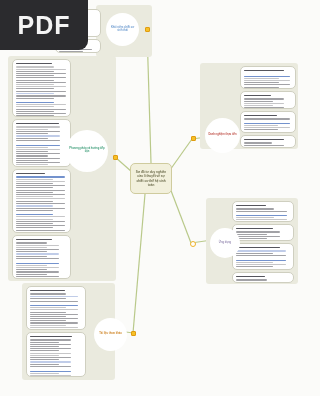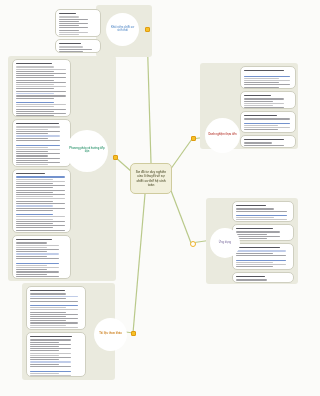--- a/index.html
+++ b/index.html
@@ -360,14 +360,17 @@
   <div class="center-node" style="left:130px;top:163px;width:42px;height:31px;">
     <span>Sơ đồ tư duy nghiên cứu lí thuyết về sự chiết cư thế hệ sinh toán</span>
   </div>
 
   <div class="joint" style="left:145px;top:27px;"></div>
   <div class="joint" style="left:113px;top:155px;"></div>
   <div class="joint" style="left:191px;top:136px;"></div>
   <div class="joint o" style="left:190px;top:241px;width:6px;height:6px;"></div>
   <div class="joint" style="left:131px;top:331px;"></div>
 
+  <div class="pdf-badge">
+    <span>PDF</span>
+  </div>
 
 </div>
 
 </body></html>

